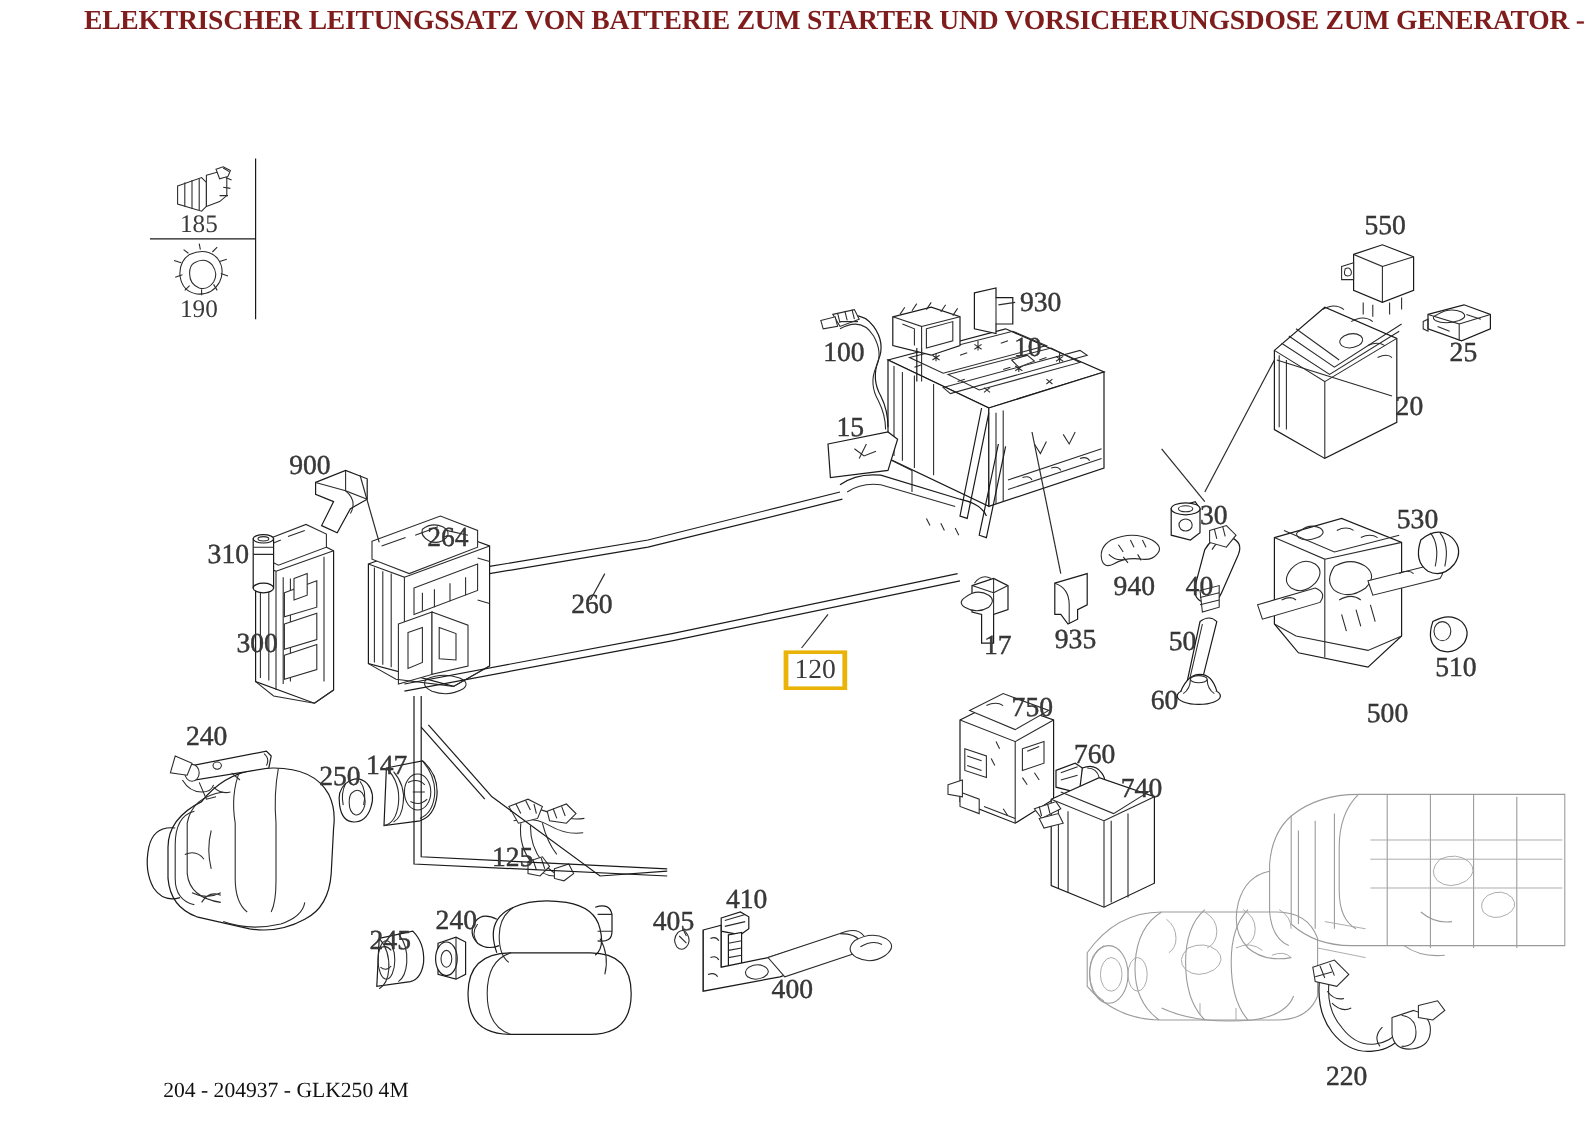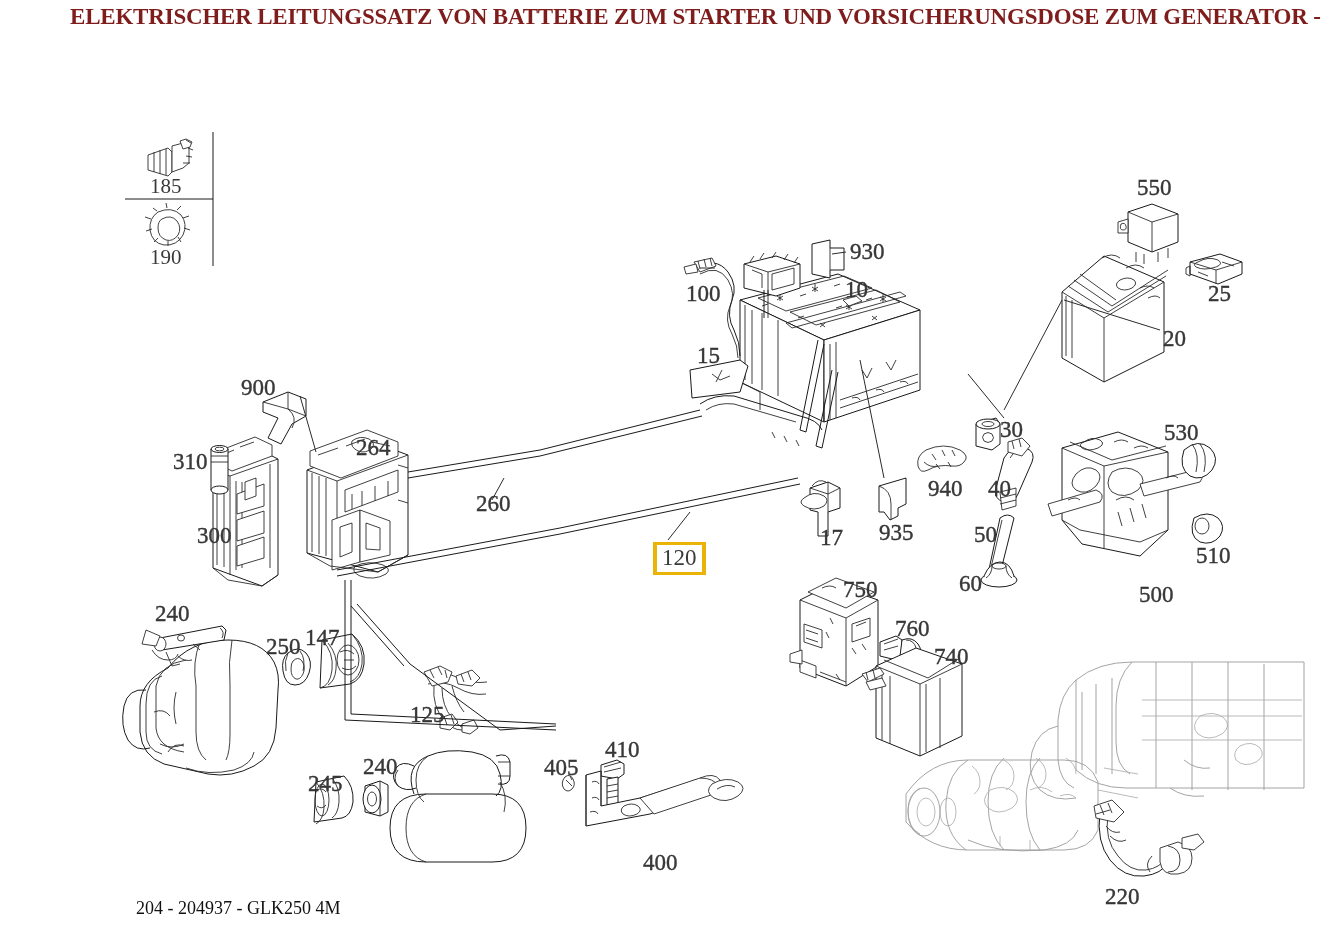--- a/index.html
+++ b/index.html
@@ -551,21 +551,21 @@
   <div class="num" style="left:155px;top:602px;">240</div>
   <div class="num" style="left:895px;top:617px;">760</div>
   <div class="num" style="left:934px;top:645px;">740</div>
   <div class="num" style="left:266px;top:635px;">250</div>
   <div class="num" style="left:305px;top:626px;">147</div>
   <div class="num" style="left:410px;top:703px;">125</div>
   <div class="num" style="left:605px;top:738px;">410</div>
   <div class="num" style="left:544px;top:756px;">405</div>
   <div class="num" style="left:363px;top:755px;">240</div>
   <div class="num" style="left:308px;top:772px;">245</div>
-  <div class="num" style="left:643px;top:813px;margin-top:38px;">400</div>
+  <div class="num" style="left:643px;top:813px;">400</div>
   <div class="num" style="left:1105px;top:885px;">220</div>
 
   <div class="num-hl" style="left: 653px; top: 542px; background: #eab308; text-align: center;">
     <span class="inner">120</span>
   </div>
 
   <div class="doc-footer">204 - 204937 - GLK250 4M</div>
 
 </div>
 

